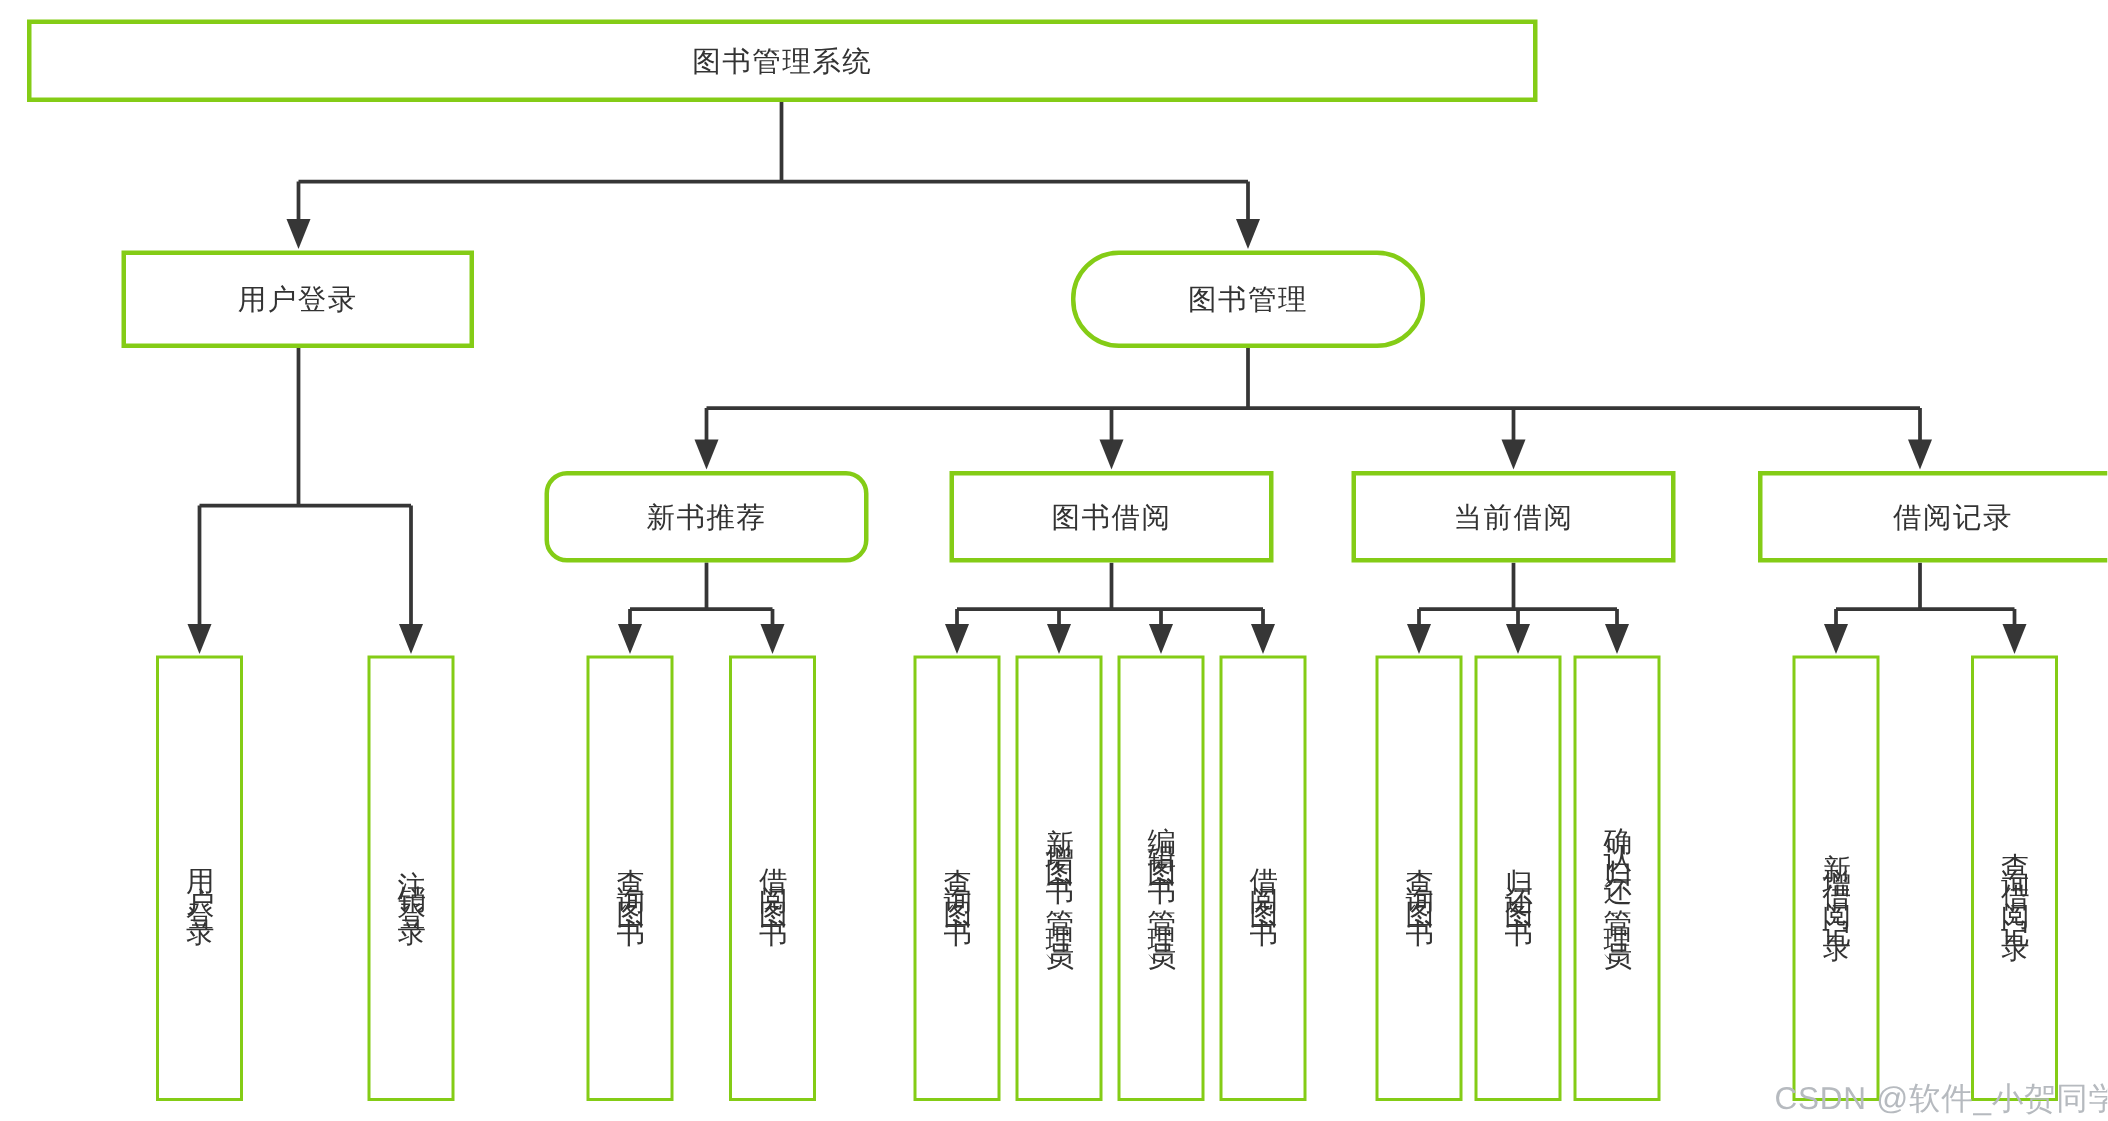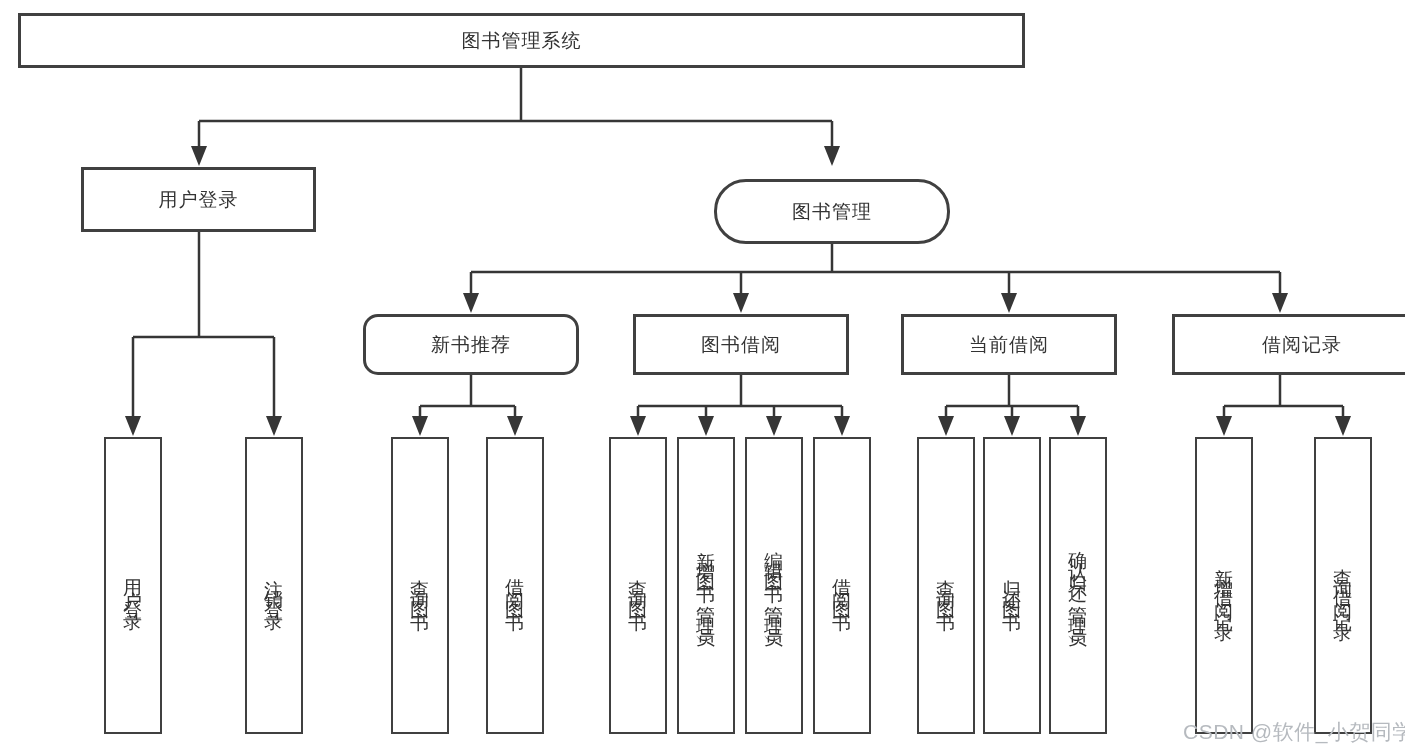--- a/index.html
+++ b/index.html
@@ -14,21 +14,21 @@
   #connectors {
     position: absolute;
     left: 0; top: 0;
     width: 1405px; height: 747px;
     z-index: 1;
   }
   .box {
     position: absolute;
     box-sizing: border-box;
     background: #ffffff;
-    border: 3px solid #404040;
+    border: 3px solid #84cc16;
     color: #333333;
     display: flex;
     align-items: center;
     justify-content: center;
     font-size: 19px;
     letter-spacing: 1px;
     z-index: 2;
     white-space: nowrap;
   }
   .leaf {
@@ -119,21 +119,21 @@
       <polygon points="1004,416 1020,416 1012,436"></polygon>
       <polygon points="1070,416 1086,416 1078,436"></polygon>
       <polygon points="1216,416 1232,416 1224,436"></polygon>
       <polygon points="1335,416 1351,416 1343,436"></polygon>
     </g>
   </svg>
 
   <div class="box" style="left:18px; top:13px; width:1007px; height:55px;">图书管理系统</div>
 
   <div class="box" style="left:81px; top:167px; width:235px; height:65px;">用户登录</div>
-  <div class="box" style="left:714px; top:179px; width:236px; height:65px;border-radius:32px;">图书管理</div>
+  <div class="box" style="left:714px; top:167px; width:236px; height:65px;border-radius:32px;">图书管理</div>
 
   <div class="box" style="left:363px; top:314px; width:216px; height:61px;border-radius:15px;">新书推荐</div>
   <div class="box" style="left:901px; top:314px; width:216px; height:61px;">当前借阅</div>
   <div class="box" style="left:633px; top:314px; width:216px; height:61px;">图书借阅</div>
   <div class="box" style="left:1172px; top:314px; width:260px; height:61px;">借阅记录</div>
 
   <div class="box leaf" style="left:104px; top:437px; width:58px; height:297px;">用户登录</div>
   <div class="box leaf" style="left:245px; top:437px; width:58px; height:297px;">注销登录</div>
 
   <div class="box leaf" style="left:391px; top:437px; width:58px; height:297px;">查询图书</div>

